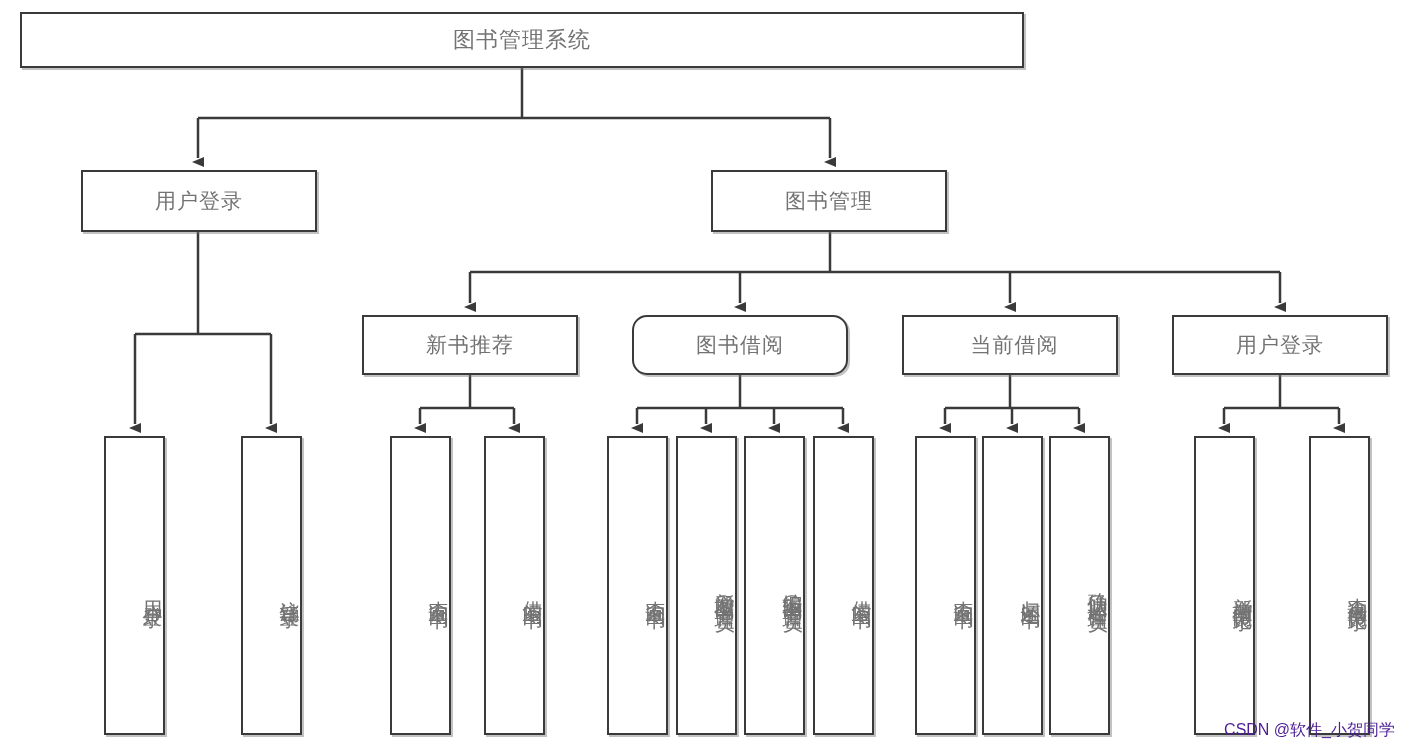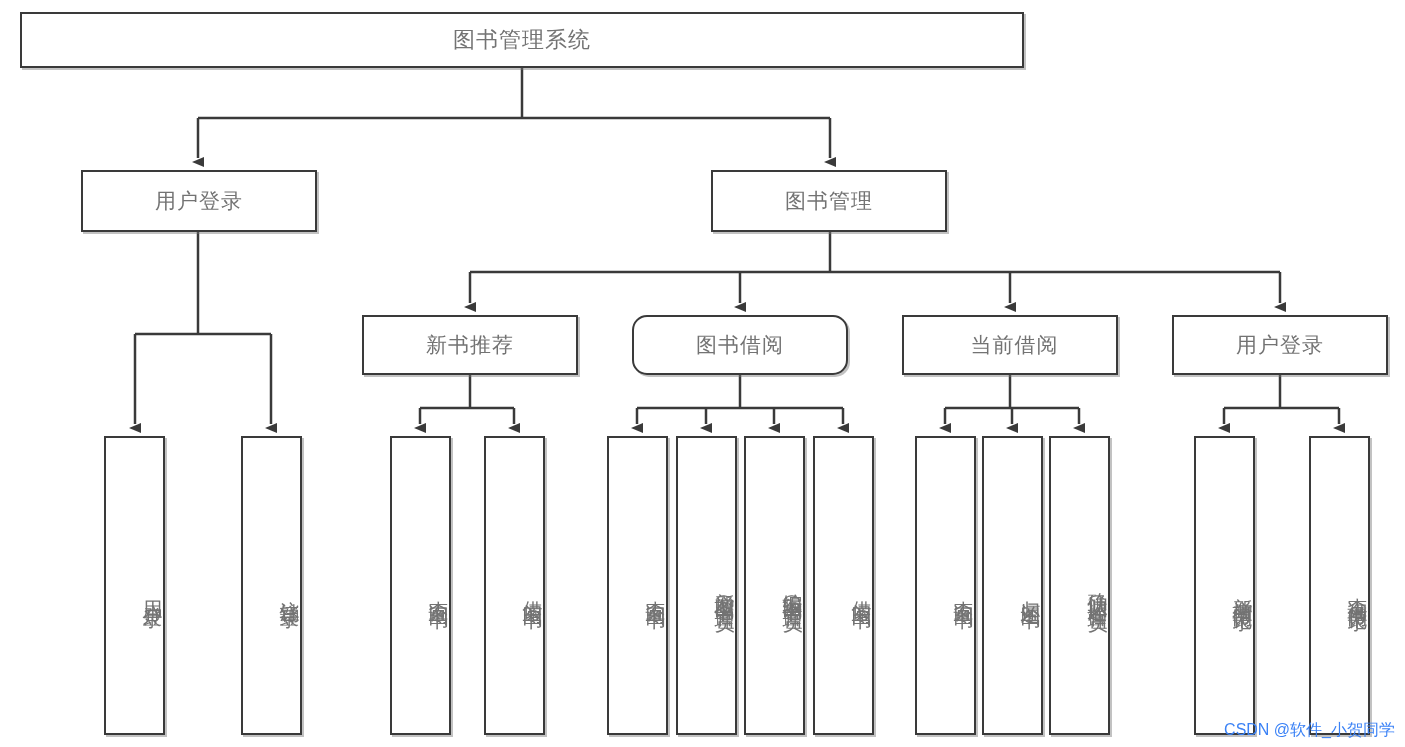--- a/index.html
+++ b/index.html
@@ -7,21 +7,21 @@
   #canvas{position:relative;width:1405px;height:747px;background:#fff;overflow:hidden;}
   .node{position:absolute;box-sizing:border-box;border:2px solid #3a3a3a;background:#ffffff;
         display:flex;align-items:center;justify-content:center;color:#737373;}
   .node.shadow{box-shadow:2px 2px 0 rgba(120,120,120,.45);}
   .node .label{display:block;text-align:center;line-height:1.18;}
   .h-node .label{font-size:21px;letter-spacing:1px;}
   .root .label{font-size:22px;letter-spacing:1px;}
   .v-node{writing-mode:vertical-rl;text-orientation:upright;align-items:flex-start;padding-top:10px;}
   .v-node .label{writing-mode:vertical-rl;text-orientation:upright;font-size:20px;letter-spacing:3px;line-height:1;}
   svg#wires{position:absolute;left:0;top:0;width:1405px;height:747px;pointer-events:none;}
-  #watermark{position:absolute;right:10px;bottom:6px;font-size:16px;color:#3b82f6;white-space:nowrap;}
+  #watermark{position:absolute;right:10px;bottom:6px;font-size:16px;color:#4c1d95;white-space:nowrap;}
 </style>
 </head>
 <body>
 
 <div id="canvas">
 
   <svg id="wires" viewBox="0 0 1405 747">
     <defs>
       <marker id="arrow" markerWidth="10" markerHeight="12" refX="1" refY="6" orient="auto" markerUnits="userSpaceOnUse">
         <path d="M0,0 L10,0 L5,12 z" fill="#3a3a3a"></path>

